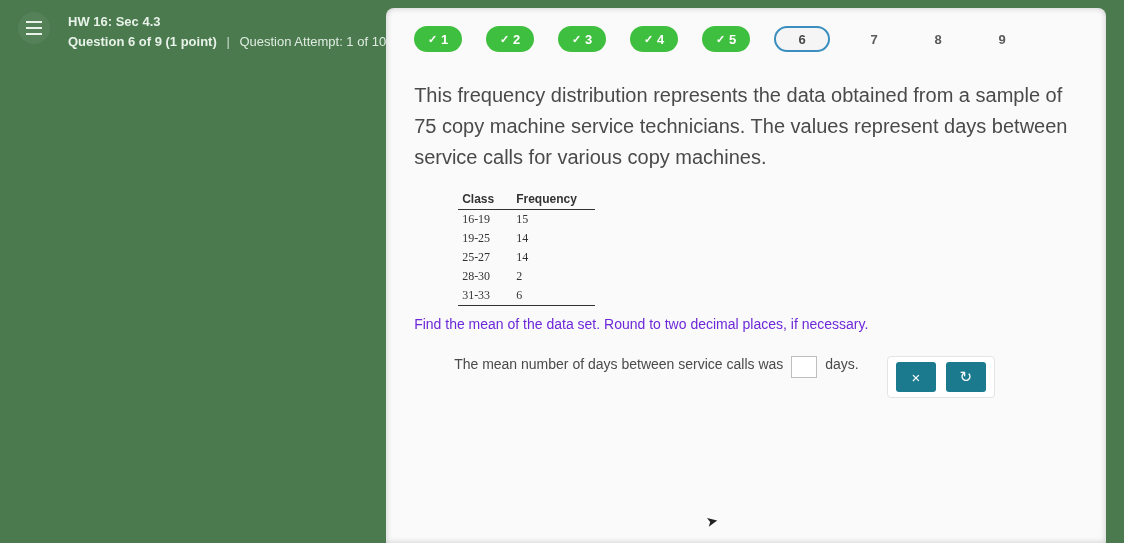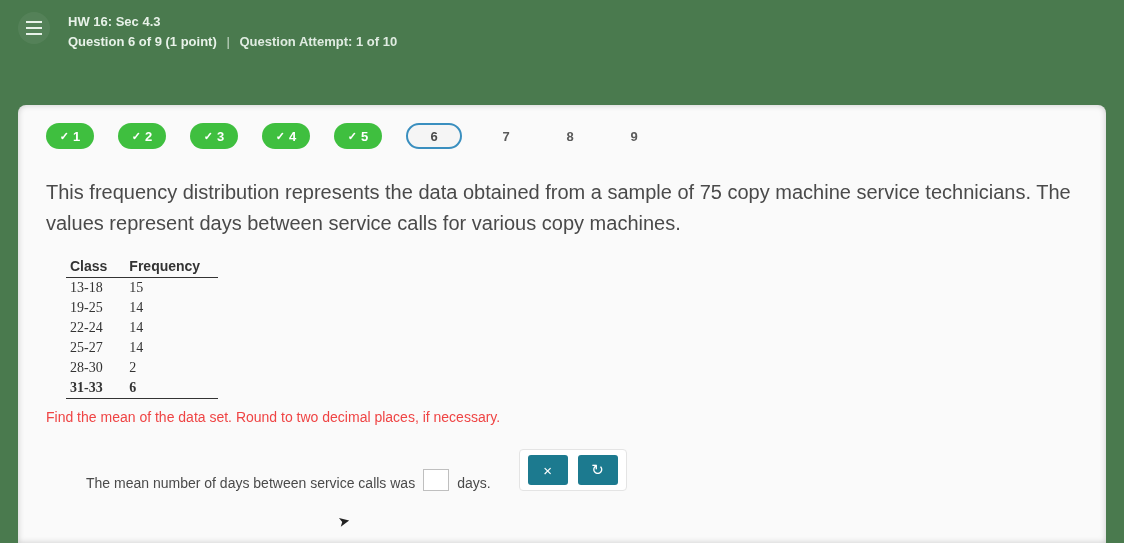--- a/index.html
+++ b/index.html
@@ -8,43 +8,42 @@
     background: #2a3530;
     width: 1124px;
     height: 543px;
     overflow: hidden;
   }
   .app {
     background: #4a7a4e;
     height: 100%;
     padding: 8px 18px 0 18px;
     display: flex;
-    flex-direction: column;
-    gap: 44px;
+    flex-direction: row;
   }
   .top-bar {
     display: flex;
     align-items: flex-start;
     color: #e8f2e9;
     padding: 4px 0 10px 0;
   }
   .hamburger {
     width: 32px; height: 32px;
     border-radius: 50%;
     background: rgba(255,255,255,0.06);
     display: flex; align-items: center; justify-content: center;
     margin-right: 18px;
     cursor: pointer;
   }
   .hamburger svg { width: 16px; height: 14px; }
   .hdr-text { font-size: 13px; line-height: 1.5; }
   .hdr-assign { font-weight: 600; }
   .hdr-line2 { font-weight: 600; }
   .hdr-sep { opacity: 0.8; padding: 0 6px; font-weight: 400; }
-  .hdr-attempt { font-weight: 700; opacity: 0.95; }
+  .hdr-attempt { font-weight: 400; opacity: 0.95; }
 
   .panel {
     background: #fafafa;
     border-radius: 8px 8px 0 0;
     flex: 1;
     padding: 16px 28px 20px 28px;
     box-shadow: 0 0 6px rgba(0,0,0,0.2) inset;
     overflow: hidden;
     position: relative;
   }
@@ -81,49 +80,49 @@
     min-width: 40px;
   }
 
   .prompt {
     color: #4a4a4a;
     font-size: 20px;
     line-height: 1.55;
     margin: 6px 0 16px 0;
   }
   .ftable {
-    margin-left: 20px;
+    margin-left: 44px;
     margin-bottom: 10px;
     color: #333;
-    font-size: 14px;
+    font-size: 12px;
   }
   .ftable table { border-collapse: collapse; }
   .ftable th {
     font-weight: 700;
     padding: 3px 18px 3px 4px;
     text-align: left;
     border-bottom: 1.5px solid #333;
   }
   .ftable th:last-child { text-align: left; }
   .ftable td {
     padding: 2px 18px 2px 4px;
     font-family: Georgia, 'Times New Roman', serif;
   }
   .ftable td:last-child { text-align: left; }
-  .ftable tr.last-row td { border-bottom: 1.5px solid #333; font-weight: bold; }
+  .ftable tr.last-row td { border-bottom: 1.5px solid #333; }
 
   .instruct {
-    color: #ef4444;
+    color: #6d28d9;
     font-size: 14px;
     margin: 8px 0 24px 0;
   }
 
   .answer-row {
     display: flex;
-    align-items: flex-end;
+    align-items: flex-start;
     gap: 8px;
     color: #4a4a4a;
     font-size: 14px;
     margin-left: 40px;
   }
   .blank {
     width: 26px; height: 22px;
     border: 1px solid #bfbfbf;
     background: #fff;
     display: inline-block;
@@ -217,29 +216,25 @@
     <div class="ftable">
       <table>
         <thead>
             <tr>
           <th>Class</th>
           <th>Frequency</th>
         </tr>
           </thead>
         <tbody>
             <tr>
-              <td>13-18</td>
+              <td>16-19</td>
               <td>15</td>
             </tr>
             <tr>
               <td>19-25</td>
-              <td>14</td>
-            </tr>
-            <tr>
-              <td>22-24</td>
               <td>14</td>
             </tr>
             <tr>
               <td>25-27</td>
               <td>14</td>
             </tr>
             <tr>
               <td>28-30</td>
               <td>2</td>
             </tr>

